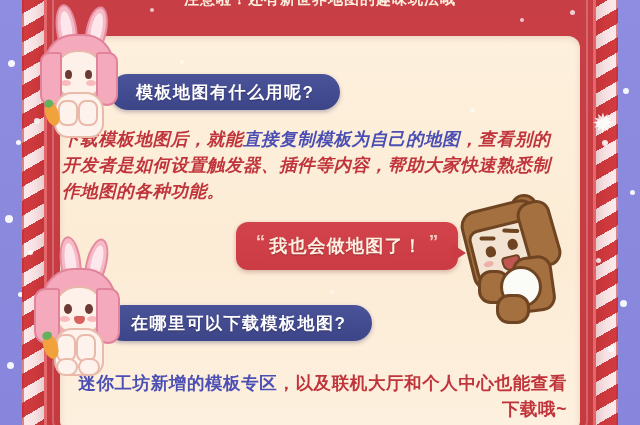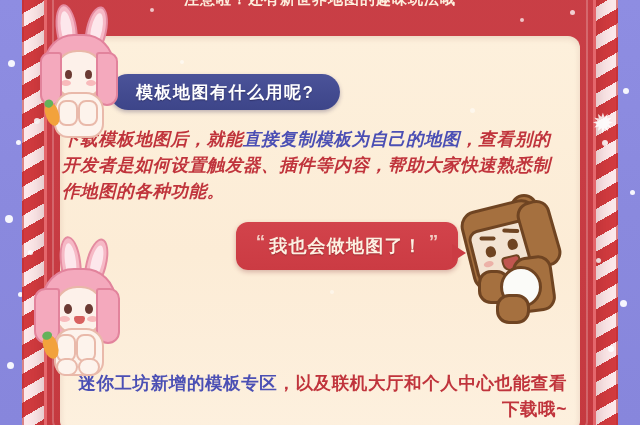--- a/index.html
+++ b/index.html
@@ -147,20 +147,23 @@
 
   <div class="para p1"><span class="r">下载模板地图后，就能</span><span class="b">直接复制模板为自己的地图</span><span class="r">，查看别的开发者是如何设置触发器、插件等内容，帮助大家快速熟悉制作地图的各种功能。</span></div>
 
   <div class="bubble">
     <span class="qmark open">“</span>
     <span class="btxt">我也会做地图了！</span>
     <span class="qmark close">”</span>
   </div>
   <div class="bubble-tail"></div>
 
+  <div class="pill q2">
+    <span>在哪里可以下载模板地图?</span>
+  </div>
 
   <div class="para p2"><span class="b">迷你工坊新增的模板专区</span><span class="r">，以及联机大厅和个人中心也能查看下载哦~</span></div>
 
   <div class="mascot" style="left:30px;top:4px;width:96px;height:132px;">
     <div class="m-part rb-ear" style="left:26px;top:0px;width:17px;height:46px;transform:rotate(-8deg);">
       <div class="rb-ear-in"></div>
     </div>
     <div class="m-part rb-ear" style="left:56px;top:2px;width:17px;height:44px;transform:rotate(12deg);">
       <div class="rb-ear-in"></div>
     </div>

